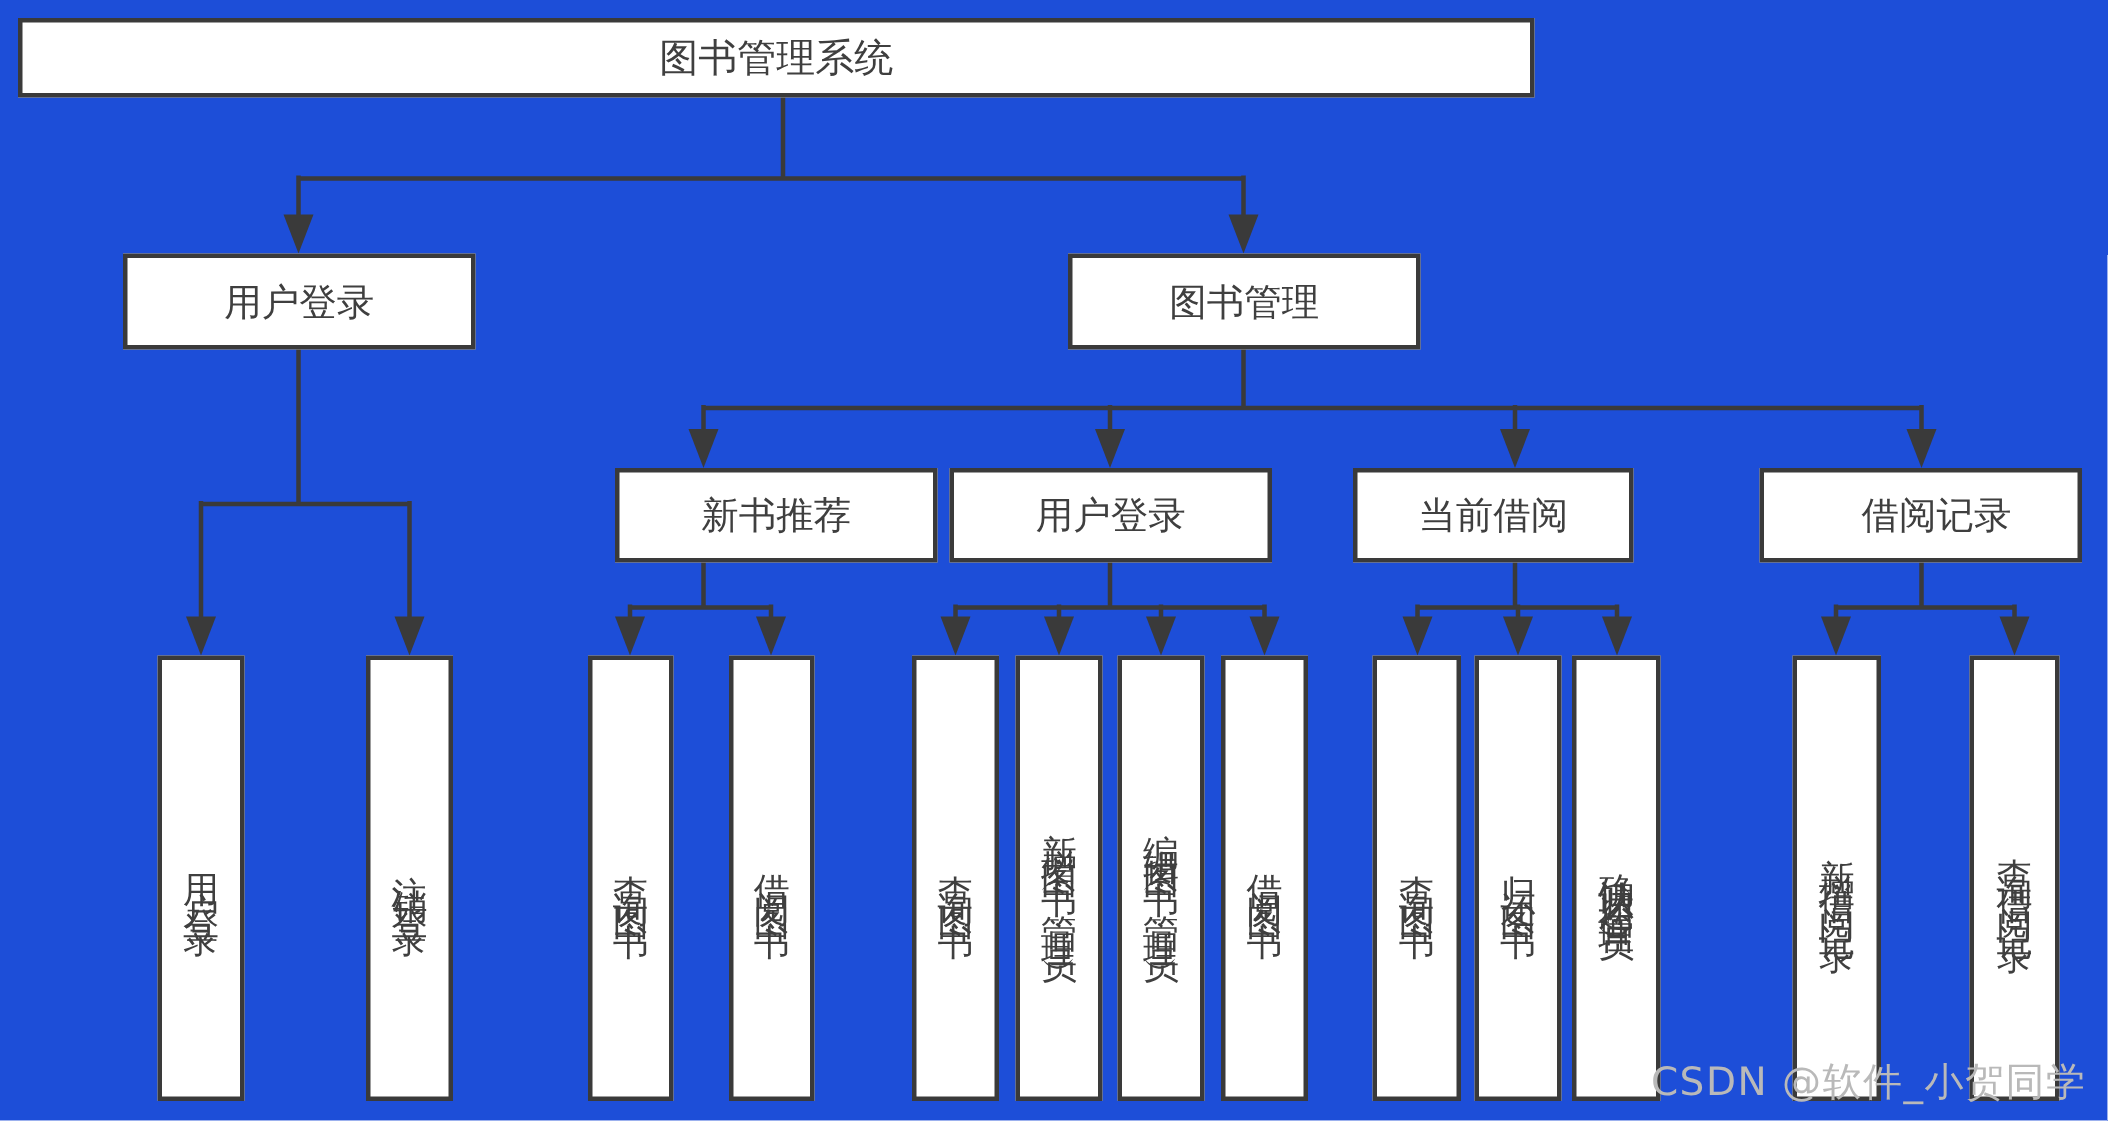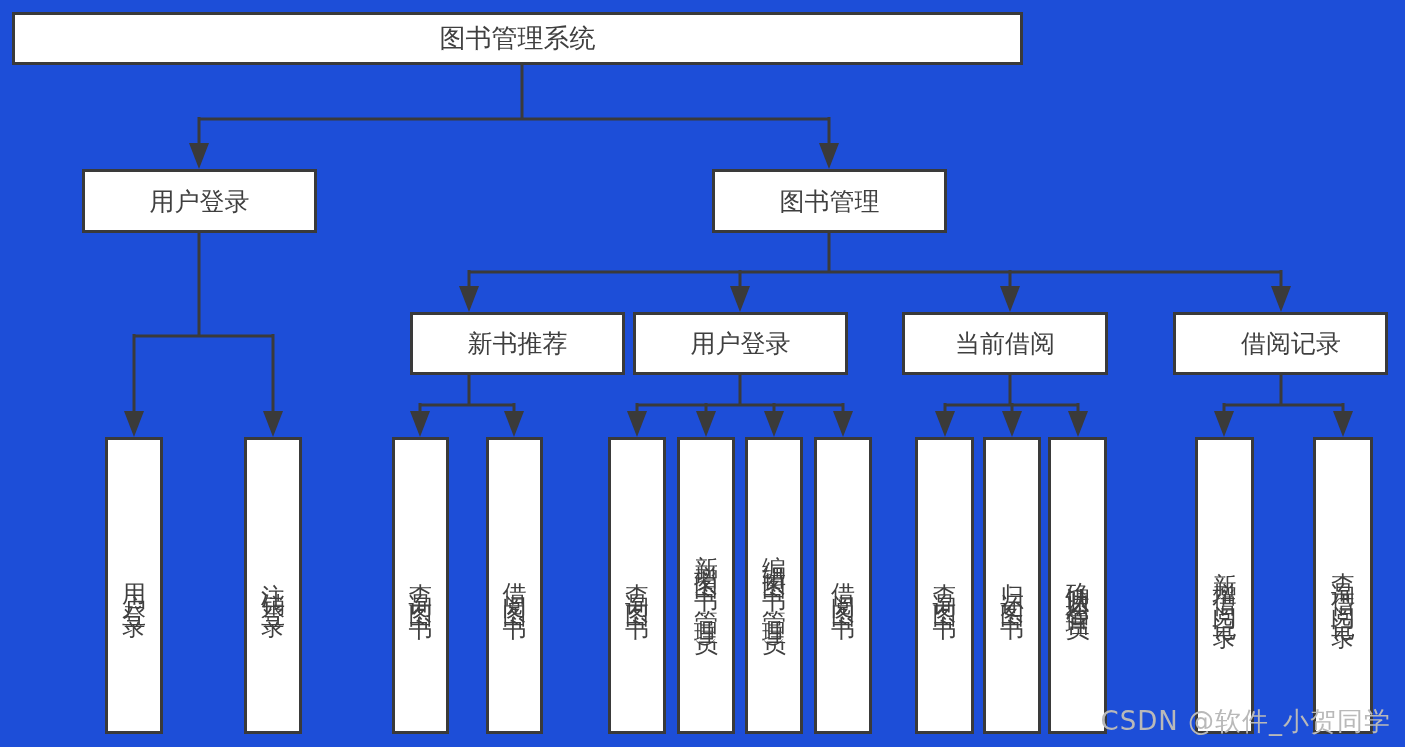--- a/index.html
+++ b/index.html
@@ -113,21 +113,21 @@
   <div class="node" style="left:712px; top:169px; width:235px; height:64px;">
     <span>图书管理</span>
   </div>
 
   <div class="node" style="left:362px; top:312px; width:215px; height:63px;margin-left:48px;">
     <span>新书推荐</span>
   </div>
   <div class="node" style="left:633px; top:312px; width:215px; height:63px;">
     <span>用户登录</span>
   </div>
-  <div class="node" style="left:902px; top:312px; width:206px; height:63px;">
+  <div class="node" style="left:902px; top:312px; width:187px; height:63px;">
     <span>当前借阅</span>
   </div>
   <div class="node" style="left:1173px; top:312px; width:215px; height:63px;padding-left:21px;">
     <span>借阅记录</span>
   </div>
 
   <div class="leaf" style="left:105px; top:437px; width:58px; height:297px;">
     <span class="vtext">用户登录</span>
   </div>
   <div class="leaf" style="left:244px; top:437px; width:58px; height:297px;">

